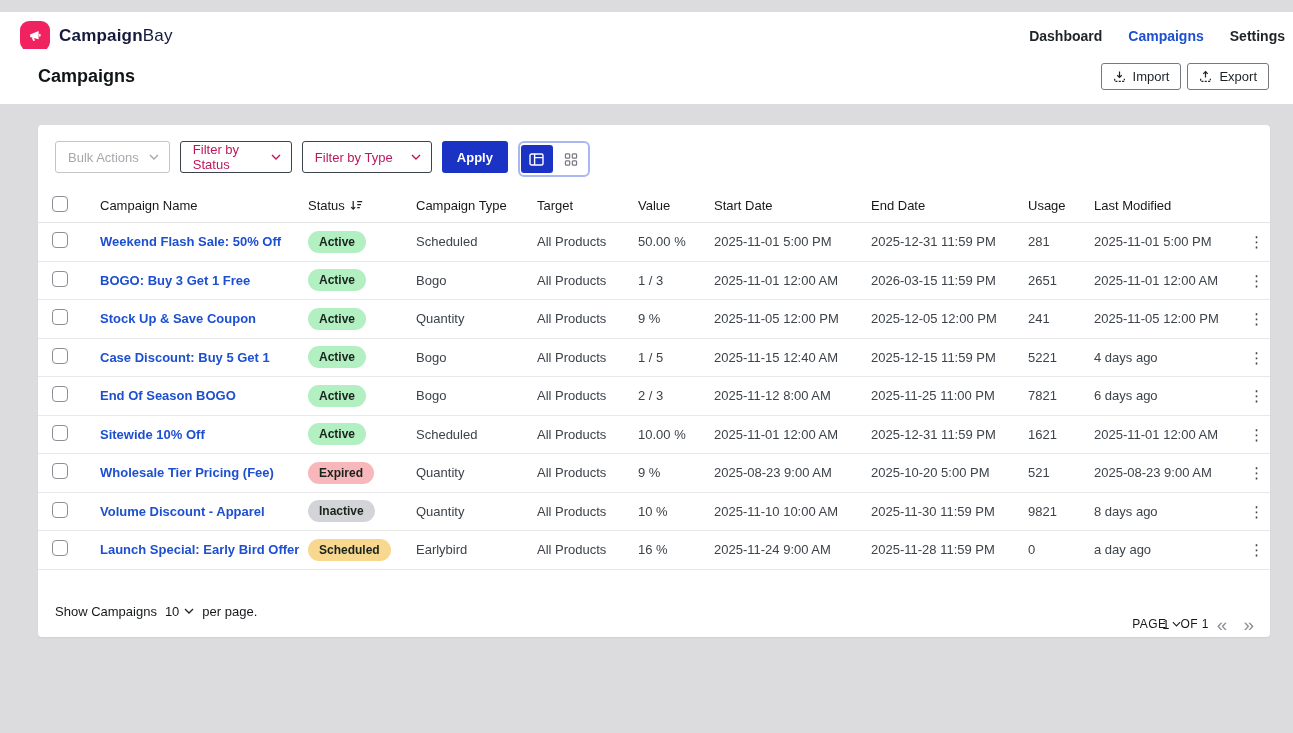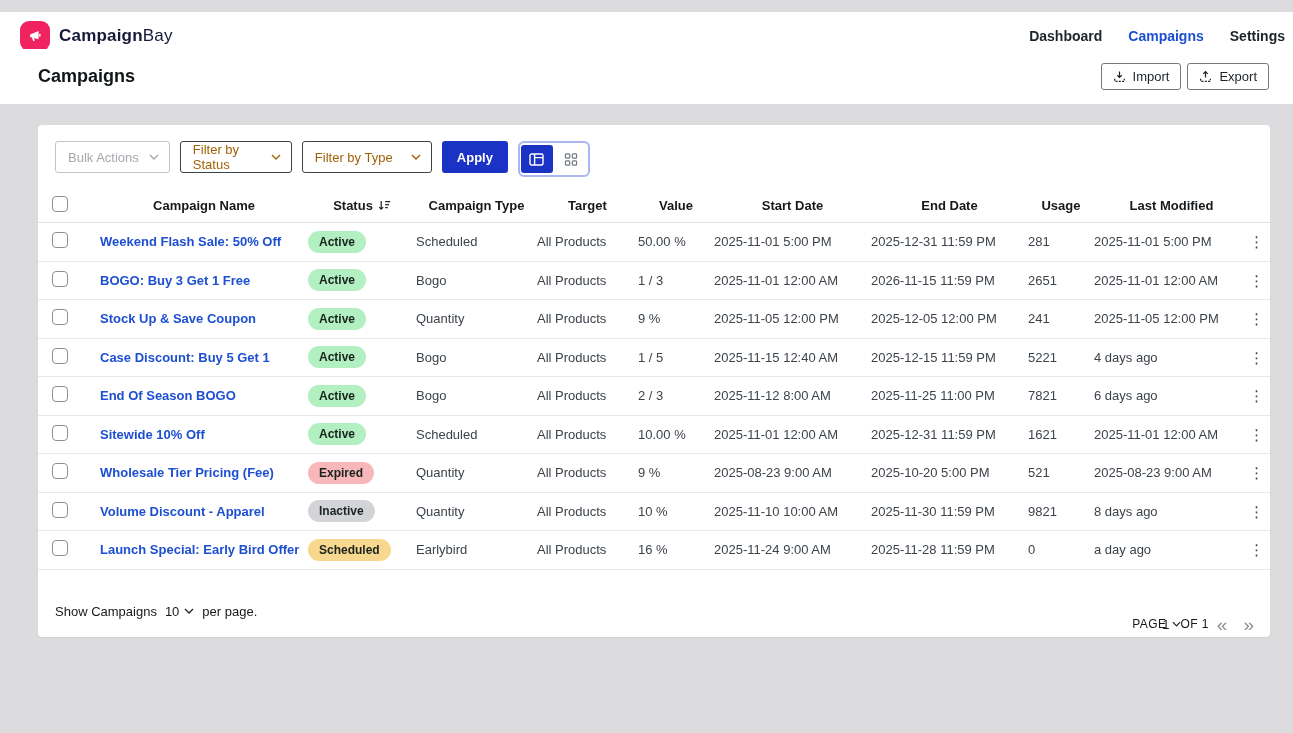--- a/index.html
+++ b/index.html
@@ -48,21 +48,21 @@
   
   .card {
     position:absolute; left:38px; top:125px; width:1232px; height:512px;
     background:#fff; border-radius:4px; box-shadow:0 1px 2px rgba(0,0,0,.06);
   }
   
   .toolbar { display:flex; align-items:flex-start; padding:16px 16px 0 17px; height:50px; gap:10px; }
   .select {
     height:32px; border:1px solid #3c434a; border-radius:3px; background:#fff;
     display:flex; align-items:center; gap:10px; padding:0 10px 0 12px;
-    font-size:13px; color:#a16207; cursor:pointer;
+    font-size:13px; color:#be185d; cursor:pointer;
   }
   .select.disabled { border-color:#c3c4c7; color:#a5a8ad; cursor:default; }
   .select .chev { display:flex; color:inherit; }
   .select.w-status { width:112px; justify-content:space-between; }
   .select.w-type { width:130px; justify-content:space-between; }
   .apply-btn {
     height:32px; padding:9px 15px; background:#1a33c4; color:#fff; border:none;
     border-radius:3px; font-size:13px; font-weight:600; cursor:pointer; font-family:inherit;
   }
   .view-toggle {
@@ -81,21 +81,21 @@
     color:#50575e; font-family:inherit;
   }
   .searchbox input::placeholder { color:#72777c; }
   
   .trow {
     display:grid;
     grid-template-columns:49px 208px 108px 121px 101px 76px 157px 157px 66px 155px 1fr;
     align-items:center; padding:0 13px;
   }
   .thead { height:34px; margin-top:14px; border-bottom:1px solid #e3e3e4; }
-  .thead .th { font-size:13px; font-weight:700; color:#16191c; display:flex; align-items:center; gap:5px;justify-content:center; }
+  .thead .th { font-size:13px; font-weight:400; color:#16191c; display:flex; align-items:center; gap:5px; }
   .tbody .trow { height:38.5px; border-bottom:1px solid #e8e8e9; font-size:13px; color:#3c434a; }
   .cb {
     width:16px; height:16px; border:1px solid #8c8f94; border-radius:4px; background:#fff;
     appearance:none; -webkit-appearance:none; cursor:pointer; margin-left:1px;
   }
   .name-link { color:#1d4fd1; font-weight:700; font-size:13px; text-decoration:none; cursor:pointer; }
   .badge {
     display:inline-block; padding:4px 11px; border-radius:11px;
     font-size:12px; font-weight:600; color:#19231d; background:#d5d5d7;
   }
@@ -262,21 +262,21 @@
     </div>
 
     <div class="trow">
       <div><input type="checkbox" class="cb" style=""></div>
       <div><a class="name-link">BOGO: Buy 3 Get 1 Free</a></div>
       <div><span class="badge" style="background: rgb(178, 239, 193);">Active</span></div>
       <div>Bogo</div>
       <div>All Products</div>
       <div>1 / 3</div>
       <div>2025-11-01 12:00 AM</div>
-      <div>2026-11-15 11:59 PM</div>
+      <div>2026-03-15 11:59 PM</div>
       <div>2651</div>
       <div>2025-11-01 12:00 AM</div>
       <div class="kebab">⋮</div>
     </div>
 
     <div class="trow">
       <div><input type="checkbox" class="cb" style=""></div>
       <div><a class="name-link">Stock Up &amp; Save Coupon</a></div>
       <div><span class="badge" style="background: rgb(178, 239, 193);">Active</span></div>
       <div>Quantity</div>

